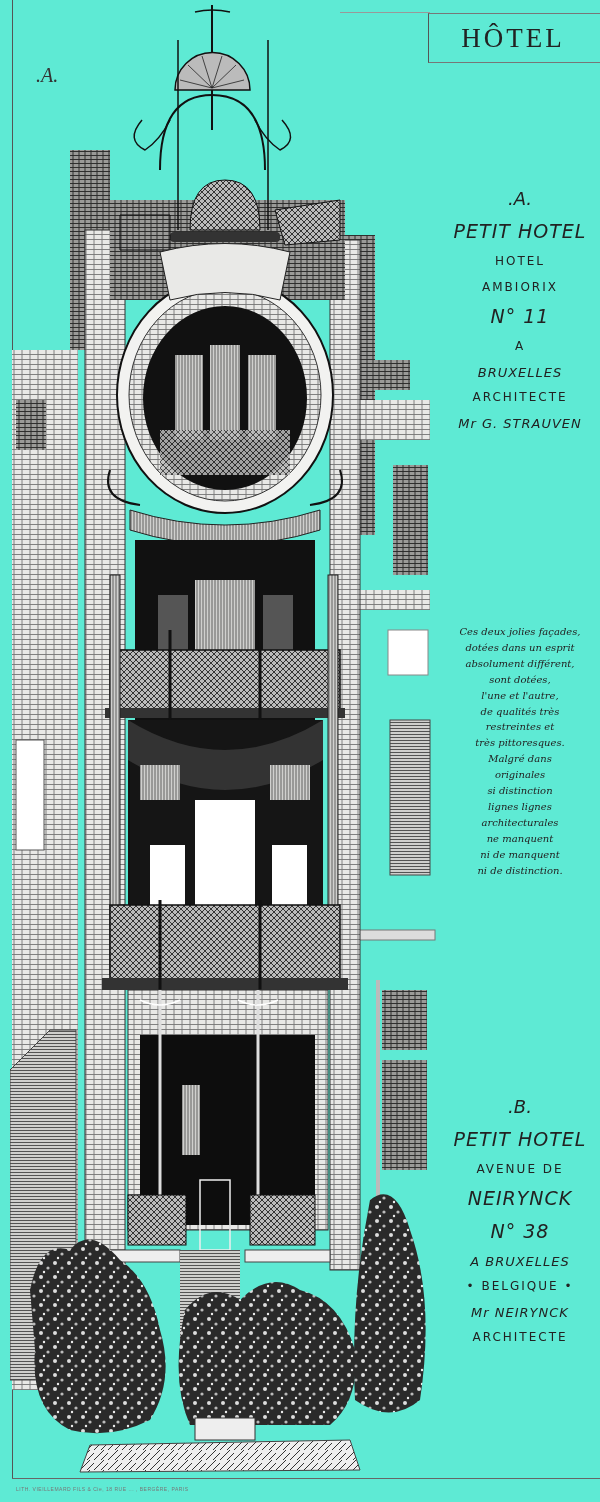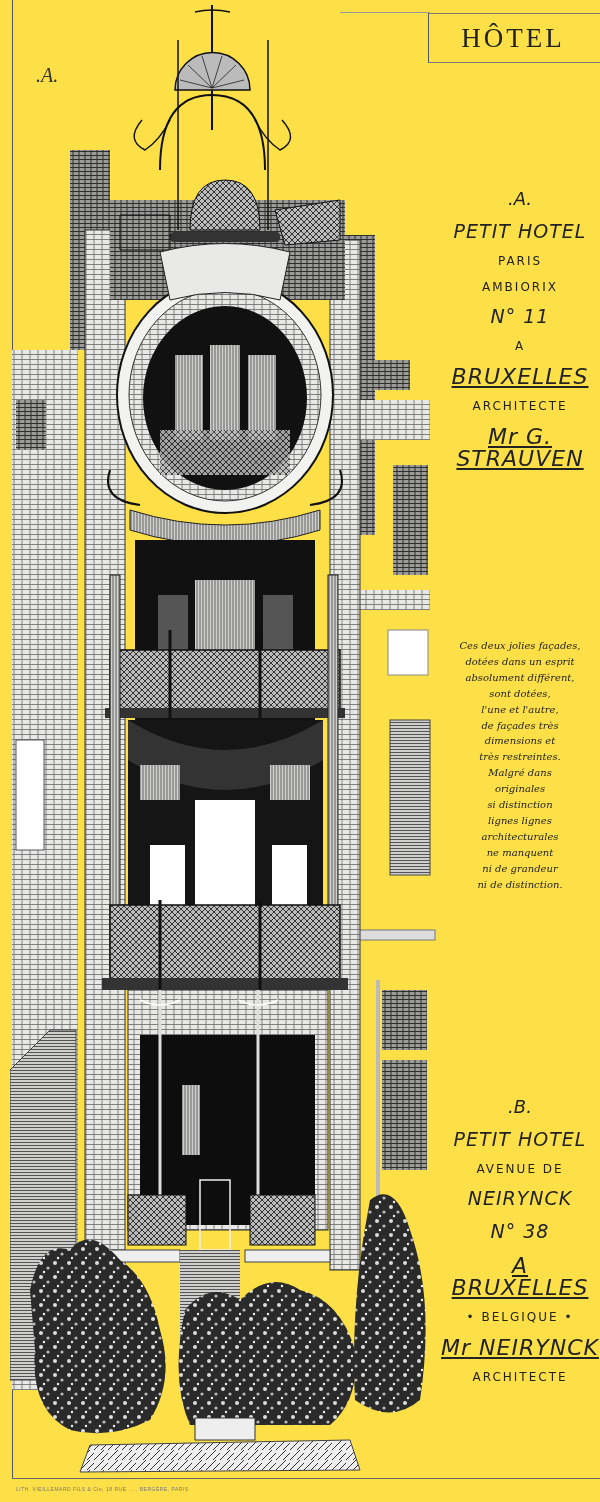--- a/index.html
+++ b/index.html
@@ -1,38 +1,38 @@
 <!DOCTYPE html>
 <html><head>
 <meta charset="utf-8">
 <style>
   html, body { margin: 0; padding: 0; background: #ffffff; }
   body { width: 600px; height: 1502px; position: relative; overflow: hidden;
          font-family: "Liberation Sans", sans-serif; color: #1a1a1a; }
-  .page { position: absolute; inset: 0; background: #fde047; }
+  .page { position: absolute; inset: 0; background: #5eead4; }
   .frame-left { position: absolute; left: 12px; top: 0; width: 1px; height: 1478px; background: #555; }
   .frame-bottom { position: absolute; left: 12px; top: 1478px; width: 588px; height: 1px; background: #666; }
   .frame-top { position: absolute; left: 340px; top: 12px; width: 90px; height: 1px; background: #999; }
   .title-box { position: absolute; left: 428px; top: 13px; width: 180px; height: 48px;
                border-left: 1px solid #555; border-top: 1px solid #777; border-bottom: 1px solid #777; }
   .title-text { position: absolute; left: 0; right: 12px; top: 9px; text-align: center;
                 font-family: "Liberation Serif", serif; font-size: 27px; letter-spacing: 3px; color: #222; }
   .plate-letter { position: absolute; left: 36px; top: 64px; font-family: "Liberation Serif", serif;
                   font-style: italic; font-size: 20px; color: #333; }
   .drawing { position: absolute; left: 10px; top: 0; width: 430px; height: 1478px; }
   .caption { position: absolute; text-align: center; color: #222;
              font-family: "DejaVu Sans", sans-serif; font-style: italic; }
   .cap-a { left: 440px; top: 190px; width: 160px; }
   .cap-b { left: 440px; top: 1098px; width: 160px; }
   .cap-line { display: block; line-height: 1; }
   .l-letter { font-size: 18px; margin-bottom: 14px; }
   .l-big { font-size: 19px; letter-spacing: 1px; margin-bottom: 14px; }
   .l-small { font-size: 12px; letter-spacing: 2px; margin-bottom: 14px; font-style: normal; }
-  .l-name { font-size: 22px; letter-spacing: 1px; margin-bottom: 12px; text-decoration: underline; }
-  .note { position: absolute; left: 445px; top: 638px; width: 150px; text-align: center;
+  .l-name { font-size: 13px; letter-spacing: 1px; margin-bottom: 12px; }
+  .note { position: absolute; left: 445px; top: 624px; width: 150px; text-align: center;
           font-family: "DejaVu Serif", serif; font-style: italic; font-size: 10px; line-height: 15.9px; color: #222; }
   .imprint { position: absolute; left: 16px; top: 1486px; font-size: 5px; letter-spacing: 0.5px; color: #777; }
 </style>
 </head>
 <body>
 
 <div class="page">
   <div class="frame-left"></div>
   <div class="frame-top"></div>
   <div class="frame-bottom"></div>
@@ -174,45 +174,45 @@
     <path d="M360 1200 Q385 1180 400 1230 Q425 1300 410 1400 Q380 1425 345 1400 Q340 1300 360 1200 Z" fill="url(#leaves)"></path>
     <path d="M590 1190 Q600 1200 600 1230 L600 1340 Q585 1330 580 1280 Q578 1220 590 1190 Z" fill="url(#leaves)"></path>
 
     <polygon points="80,1445 340,1440 350,1470 70,1472" fill="url(#paving)" stroke="#444"></polygon>
     <rect x="185" y="1418" width="60" height="22" fill="#eee" stroke="#333"></rect>
   </svg>
 
   <div class="caption cap-a">
     <span class="cap-line l-letter">.A.</span>
     <span class="cap-line l-big">PETIT HOTEL</span>
-    <span class="cap-line l-small">PARIS</span>
+    <span class="cap-line l-small">HOTEL</span>
     <span class="cap-line l-small">AMBIORIX</span>
     <span class="cap-line l-big">N° 11</span>
     <span class="cap-line l-small">A</span>
     <span class="cap-line l-name">BRUXELLES</span>
     <span class="cap-line l-small">ARCHITECTE</span>
     <span class="cap-line l-name">Mr G. STRAUVEN</span>
   </div>
 
   <div class="note">
     <div>Ces deux jolies façades,</div>
     <div>dotées dans un esprit</div>
     <div>absolument différent,</div>
     <div>sont dotées,</div>
     <div>l'une et l'autre,</div>
-    <div>de façades très</div>
-    <div>dimensions et</div>
-    <div>très restreintes.</div>
+    <div>de qualités très</div>
+    <div>restreintes et</div>
+    <div>très pittoresques.</div>
     <div>Malgré dans</div>
     <div>originales</div>
     <div>si distinction</div>
     <div>lignes lignes</div>
     <div>architecturales</div>
     <div>ne manquent</div>
-    <div>ni de grandeur</div>
+    <div>ni de manquent</div>
     <div>ni de distinction.</div>
   </div>
 
   <div class="caption cap-b">
     <span class="cap-line l-letter">.B.</span>
     <span class="cap-line l-big">PETIT HOTEL</span>
     <span class="cap-line l-small">AVENUE DE</span>
     <span class="cap-line l-big">NEIRYNCK</span>
     <span class="cap-line l-big">N° 38</span>
     <span class="cap-line l-name">A BRUXELLES</span>

